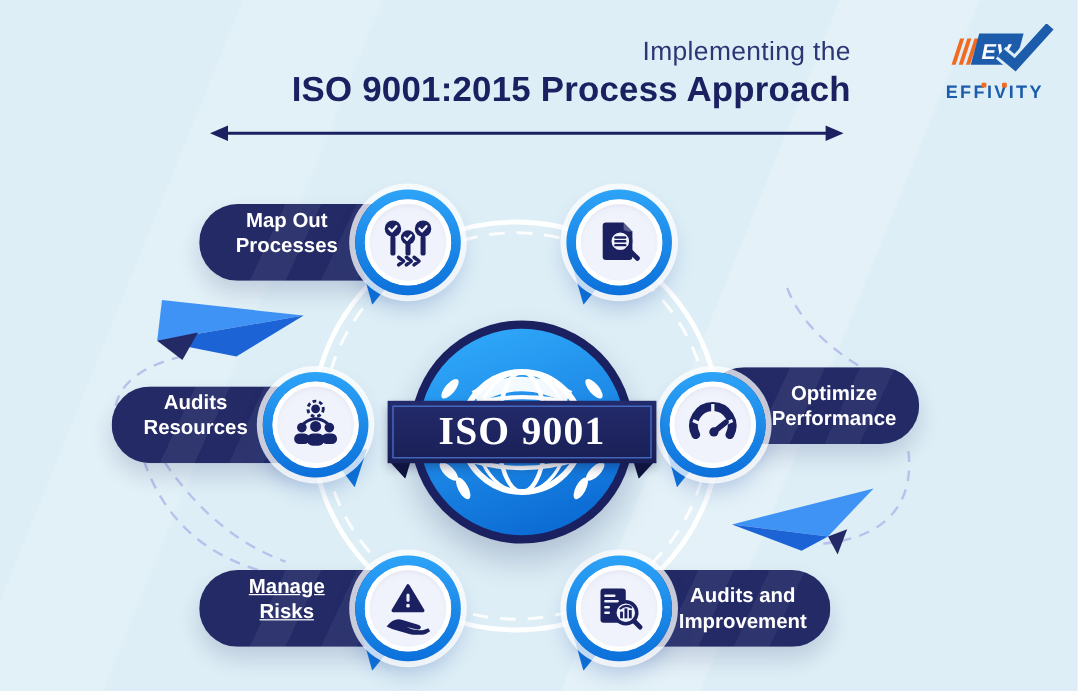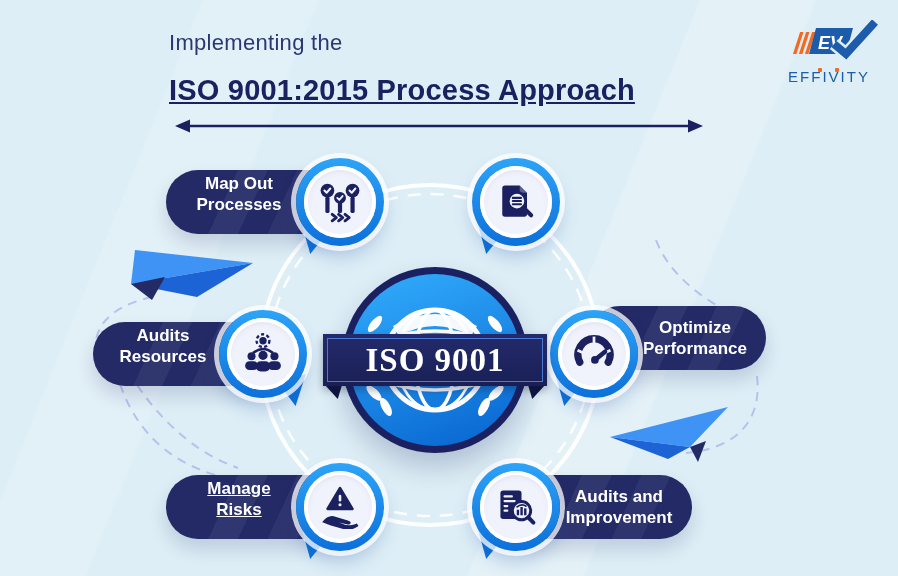--- a/index.html
+++ b/index.html
@@ -6,27 +6,27 @@
   html,body { width:898px; height:576px; }
   .canvas {
     position:relative; width:898px; height:576px; overflow:hidden;
     font-family:"Liberation Sans", sans-serif;
     background:
       linear-gradient(112deg, rgba(255,255,255,0) 61.8%, rgba(255,255,255,.20) 62%, rgba(255,255,255,.20) 72%, rgba(255,255,255,0) 72.4%),
       linear-gradient(112deg, rgba(255,255,255,0) 17.8%, rgba(255,255,255,.16) 18%, rgba(255,255,255,.16) 28%, rgba(255,255,255,0) 28.4%),
       #ddeef6;
   }
   
-  .header { position:absolute; top:30px; left:169px; width:540px; text-align:left; z-index:7; }
+  .header { position:absolute; top:30px; left:169px; width:540px; text-align:right; z-index:7; }
   .kicker { font-size:22px; font-weight:500; color:#2c3672; letter-spacing:.3px; }
-  .title  { font-size:29px; font-weight:800; color:#1b2160; margin-top:18px; letter-spacing:.2px;text-decoration:underline; }
+  .title  { font-size:29px; font-weight:800; color:#1b2160; margin-top:3px; letter-spacing:.2px; }
   .arrow-svg { display:block; margin:10px auto 0; }
   
   .logo { position:absolute; top:20px; right:16px; width:106px; text-align:center; z-index:7; }
-  .wordmark { position:relative; margin-top:0; font-size:15px; font-weight:400; color:#1c5caa; letter-spacing:2px; }
+  .wordmark { position:relative; margin-top:0; font-size:15px; font-weight:700; color:#1c5caa; letter-spacing:2px; }
   .wordmark .dot { position:absolute; width:4px; height:4px; background:#f26a21; top:0px; border-radius:1px; }
   .dot1 { left:42px; } .dot2 { left:59px; }
   
   .decor { position:absolute; inset:0; z-index:1; pointer-events:none; }
   .planes { position:absolute; inset:0; z-index:6; pointer-events:none; }
   
   .pill {
     position:absolute; height:64px; border-radius:32px; z-index:2;
     background:
       linear-gradient(115deg, rgba(255,255,255,0) 34%, rgba(255,255,255,.06) 34%, rgba(255,255,255,.06) 48%, rgba(255,255,255,0) 48%, rgba(255,255,255,0) 62%, rgba(255,255,255,.05) 62%, rgba(255,255,255,.05) 76%, rgba(255,255,255,0) 76%),

